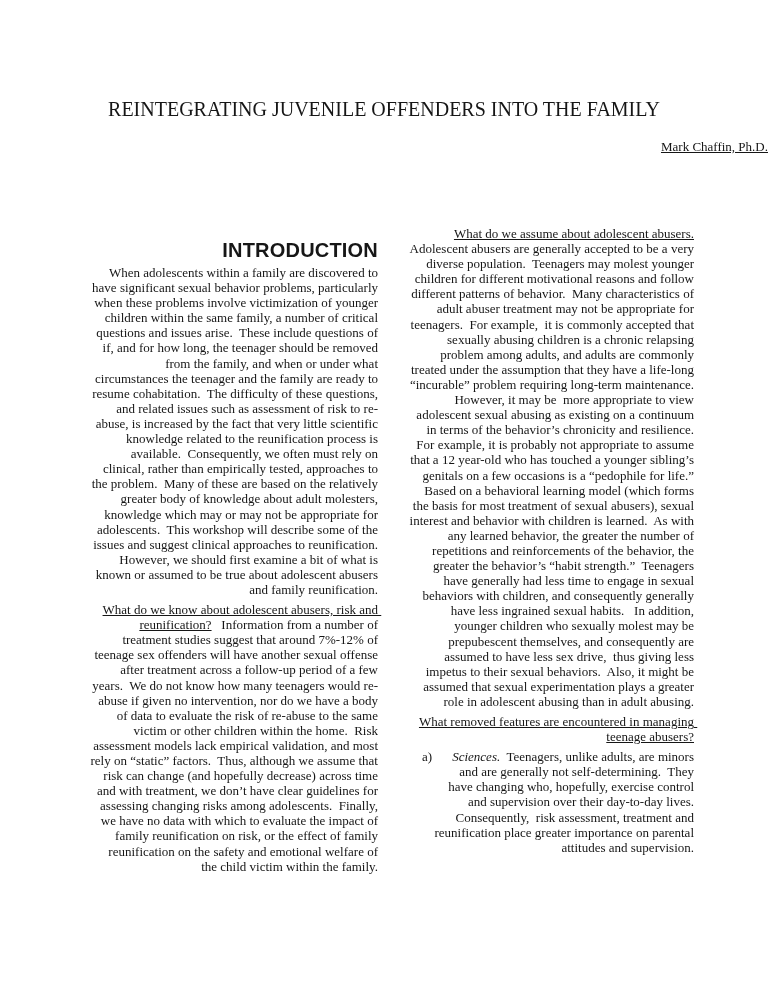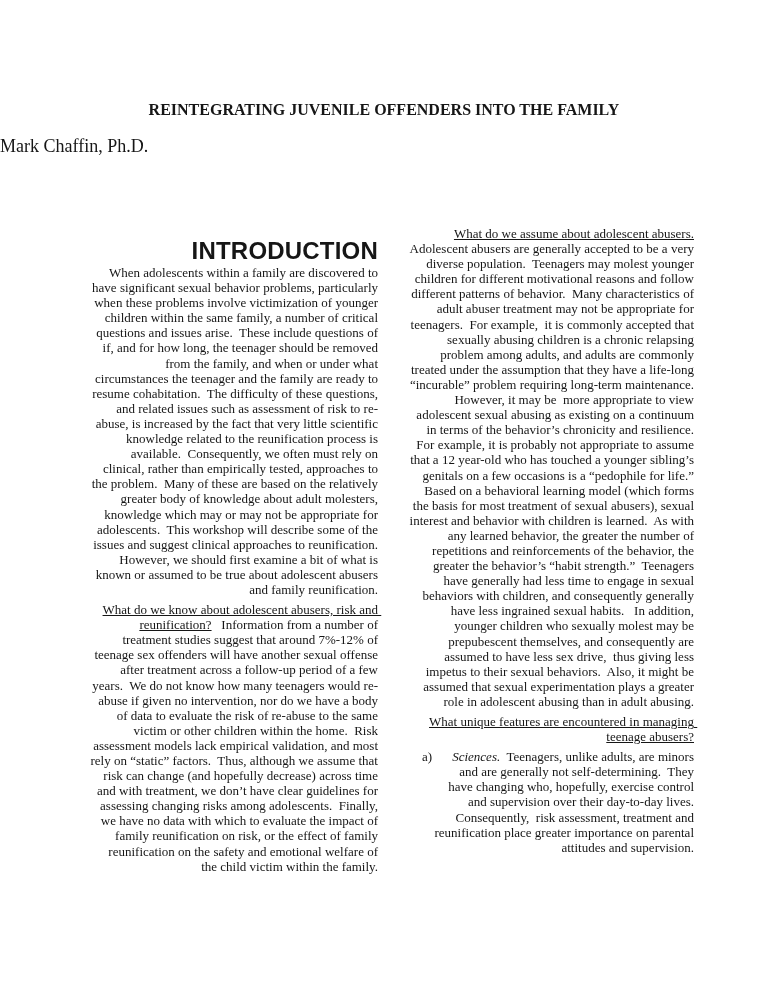--- a/index.html
+++ b/index.html
@@ -18,46 +18,47 @@
     background: #ffffff;
   }
   .title {
     position: absolute;
     top: 99px;
     left: 0;
     right: 0;
     margin: 0;
     text-align: center;
     font-family: "Liberation Serif", serif;
-    font-size: 16px;
-    font-weight: bold;
+    font-size: 20px;
+    font-weight: normal;
     line-height: 21px;
     white-space: nowrap;
   }
   .byline {
     position: absolute;
     top: 139px;
     left: 0;
     right: 0;
-    text-align: left;
-    font-size: 18px;
+    text-align: right;
+    font-size: 13px;
     line-height: 15.5px;
+    text-decoration: underline;
   }
   .col {
     position: absolute;
     width: 288px;
     font-size: 13px;
     line-height: 15.1px;
     text-align: right;
   }
   .col-left  { left: 90px;  top: 239px; }
   .col-right { left: 406px; top: 226px; }
   .section-heading {
     font-family: "Liberation Sans", sans-serif;
-    font-size: 24px;
+    font-size: 20px;
     font-weight: bold;
     line-height: 23px;
     margin: 0 0 3px 18px;
     letter-spacing: 0.2px;
   }
   p.body-text {
     margin: 0 0 5px 0;
     white-space: pre-wrap;
   }
   .u { text-decoration: underline; }
@@ -91,21 +92,21 @@
     <h2 class="section-heading">INTRODUCTION</h2>
 
     <p class="body-text"><span>When adolescents within a family are discovered to have significant sexual behavior problems, particularly when these problems involve victimization of younger children within the same family, a number of critical questions and issues arise.  These include questions of if, and for how long, the teenager should be removed from the family, and when or under what circumstances the teenager and the family are ready to resume cohabitation.  The difficulty of these questions, and related issues such as assessment of risk to re-abuse, is increased by the fact that very little scientific knowledge related to the reunification process is available.  Consequently, we often must rely on clinical, rather than empirically tested, approaches to the problem.  Many of these are based on the relatively greater body of knowledge about adult molesters, knowledge which may or may not be appropriate for adolescents.  This workshop will describe some of the issues and suggest clinical approaches to reunification.  However, we should first examine a bit of what is known or assumed to be true about adolescent abusers and family reunification.</span></p>
 
     <p class="body-text"><span class="u">What do we know about adolescent abusers, risk and reunification?</span><span>   Information from a number of treatment studies suggest that around 7%-12% of teenage sex offenders will have another sexual offense after treatment across a follow-up period of a few years.  We do not know how many teenagers would re-abuse if given no intervention, nor do we have a body of data to evaluate the risk of re-abuse to the same victim or other children within the home.  Risk assessment models lack empirical validation, and most rely on “static” factors.  Thus, although we assume that risk can change (and hopefully decrease) across time and with treatment, we don’t have clear guidelines for assessing changing risks among adolescents.  Finally, we have no data with which to evaluate the impact of family reunification on risk, or the effect of family reunification on the safety and emotional welfare of the child victim within the family.</span></p>
   </div>
 
   <div class="col col-right">
     <p class="body-text"><span class="u">What do we assume about adolescent abusers.</span><span>  Adolescent abusers are generally accepted to be a very diverse population.  Teenagers may molest younger children for different motivational reasons and follow different patterns of behavior.  Many characteristics of adult abuser treatment may not be appropriate for teenagers.  For example,  it is commonly accepted that sexually abusing children is a chronic relapsing problem among adults, and adults are commonly treated under the assumption that they have a life-long “incurable” problem requiring long-term maintenance.  However, it may be  more appropriate to view adolescent sexual abusing as existing on a continuum in terms of the behavior’s chronicity and resilience.  For example, it is probably not appropriate to assume that a 12 year-old who has touched a younger sibling’s genitals on a few occasions is a “pedophile for life.”  Based on a behavioral learning model (which forms the basis for most treatment of sexual abusers), sexual interest and behavior with children is learned.  As with any learned behavior, the greater the number of repetitions and reinforcements of the behavior, the greater the behavior’s “habit strength.”  Teenagers have generally had less time to engage in sexual behaviors with children, and consequently generally have less ingrained sexual habits.   In addition, younger children who sexually molest may be prepubescent themselves, and consequently are assumed to have less sex drive,  thus giving less impetus to their sexual behaviors.  Also, it might be assumed that sexual experimentation plays a greater role in adolescent abusing than in adult abusing.</span></p>
 
-    <p class="body-text"><span class="u">What unique features are encountered in managing teenage abusers?</span></p>
+    <p class="body-text"><span class="u">What removed features are encountered in managing teenage abusers?</span></p>
 
     <div class="li">
       <span class="li-marker">a)</span>
       <p class="li-body body-text"><span class="i">Sciences.</span><span>  Teenagers, unlike adults, are minors and are generally not self-determining.  They have changing who, hopefully, exercise control and supervision over their day-to-day lives.  Consequently,  risk assessment, treatment and reunification place greater importance on parental attitudes and supervision.</span></p>
     </div>
   </div>
 
 </div>
 
 </body></html>

